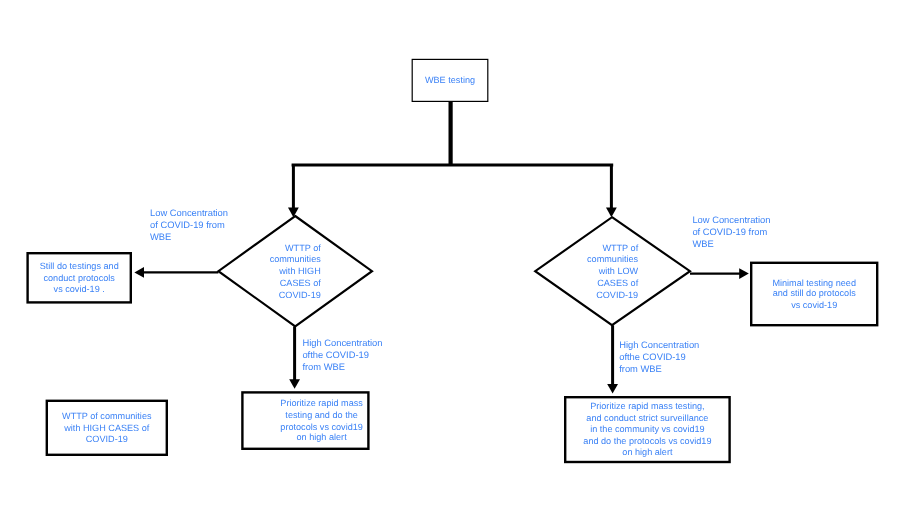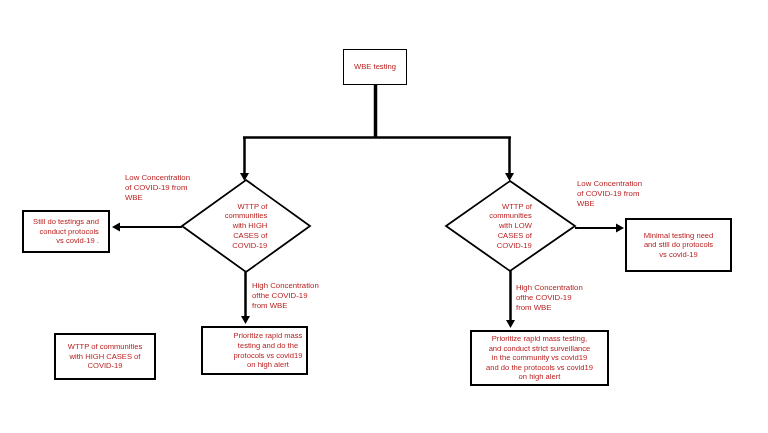--- a/index.html
+++ b/index.html
@@ -1,18 +1,18 @@
 <!DOCTYPE html>
 <html><head>
 <meta charset="utf-8">
 <style>
   html,body { margin:0; padding:0; background:#ffffff; }
   .canvas {
     position:relative; width:768px; height:433px; overflow:hidden;
-    background:#ffffff; color:#b91c1c;
+    background:#ffffff; color:#3b82f6;
     font-family:"Liberation Sans", sans-serif;
   }
   svg.connectors { position:absolute; left:0; top:0; width:768px; height:433px; }
   .node {
     position:absolute; box-sizing:border-box; background:#ffffff;
     border:2px solid #000000; display:flex; align-items:center; justify-content:center;
     text-align:center; font-size:7.6px; line-height:1.26; white-space:pre-line;
   }
   .node.thin { border-width:1px; }
   .diamond-text {
@@ -82,36 +82,36 @@
 WBE</div>
 
   <div class="edge-label" style="left:252px; top:281px;">High Concentration
 ofthe COVID-19
 from WBE</div>
 
   <div class="edge-label" style="left:516px; top:283px;">High Concentration
 ofthe COVID-19
 from WBE</div>
 
-  <div class="node" style="left:22px; top:210px; width:88px; height:43px;text-align:right;">Still do testings and
+  <div class="node" style="left:22px; top:210px; width:88px; height:43px;">Still do testings and
 conduct protocols
 vs covid-19 .</div>
 
   <div class="node" style="left:625px; top:218px; width:107px; height:54px;">Minimal testing need
 and still do protocols
 vs covid-19</div>
 
   <div class="node" style="left:201px; top:326px; width:107px; height:49px;padding-left:27px;">Prioritize rapid mass
 testing and do the
 protocols vs covid19
 on high alert</div>
 
   <div class="node" style="left:470px; top:330px; width:139px; height:56px;">Prioritize rapid mass testing,
 and conduct strict surveillance
 in the community vs covid19
 and do the protocols vs covid19
 on high alert</div>
 
-  <div class="node" style="left:54px; top:333px; width:102px; height:47px;">WTTP of communities
+  <div class="node" style="left:38px; top:333px; width:102px; height:47px;">WTTP of communities
 with HIGH CASES of
 COVID-19</div>
 
 </div>
 
 </body></html>

